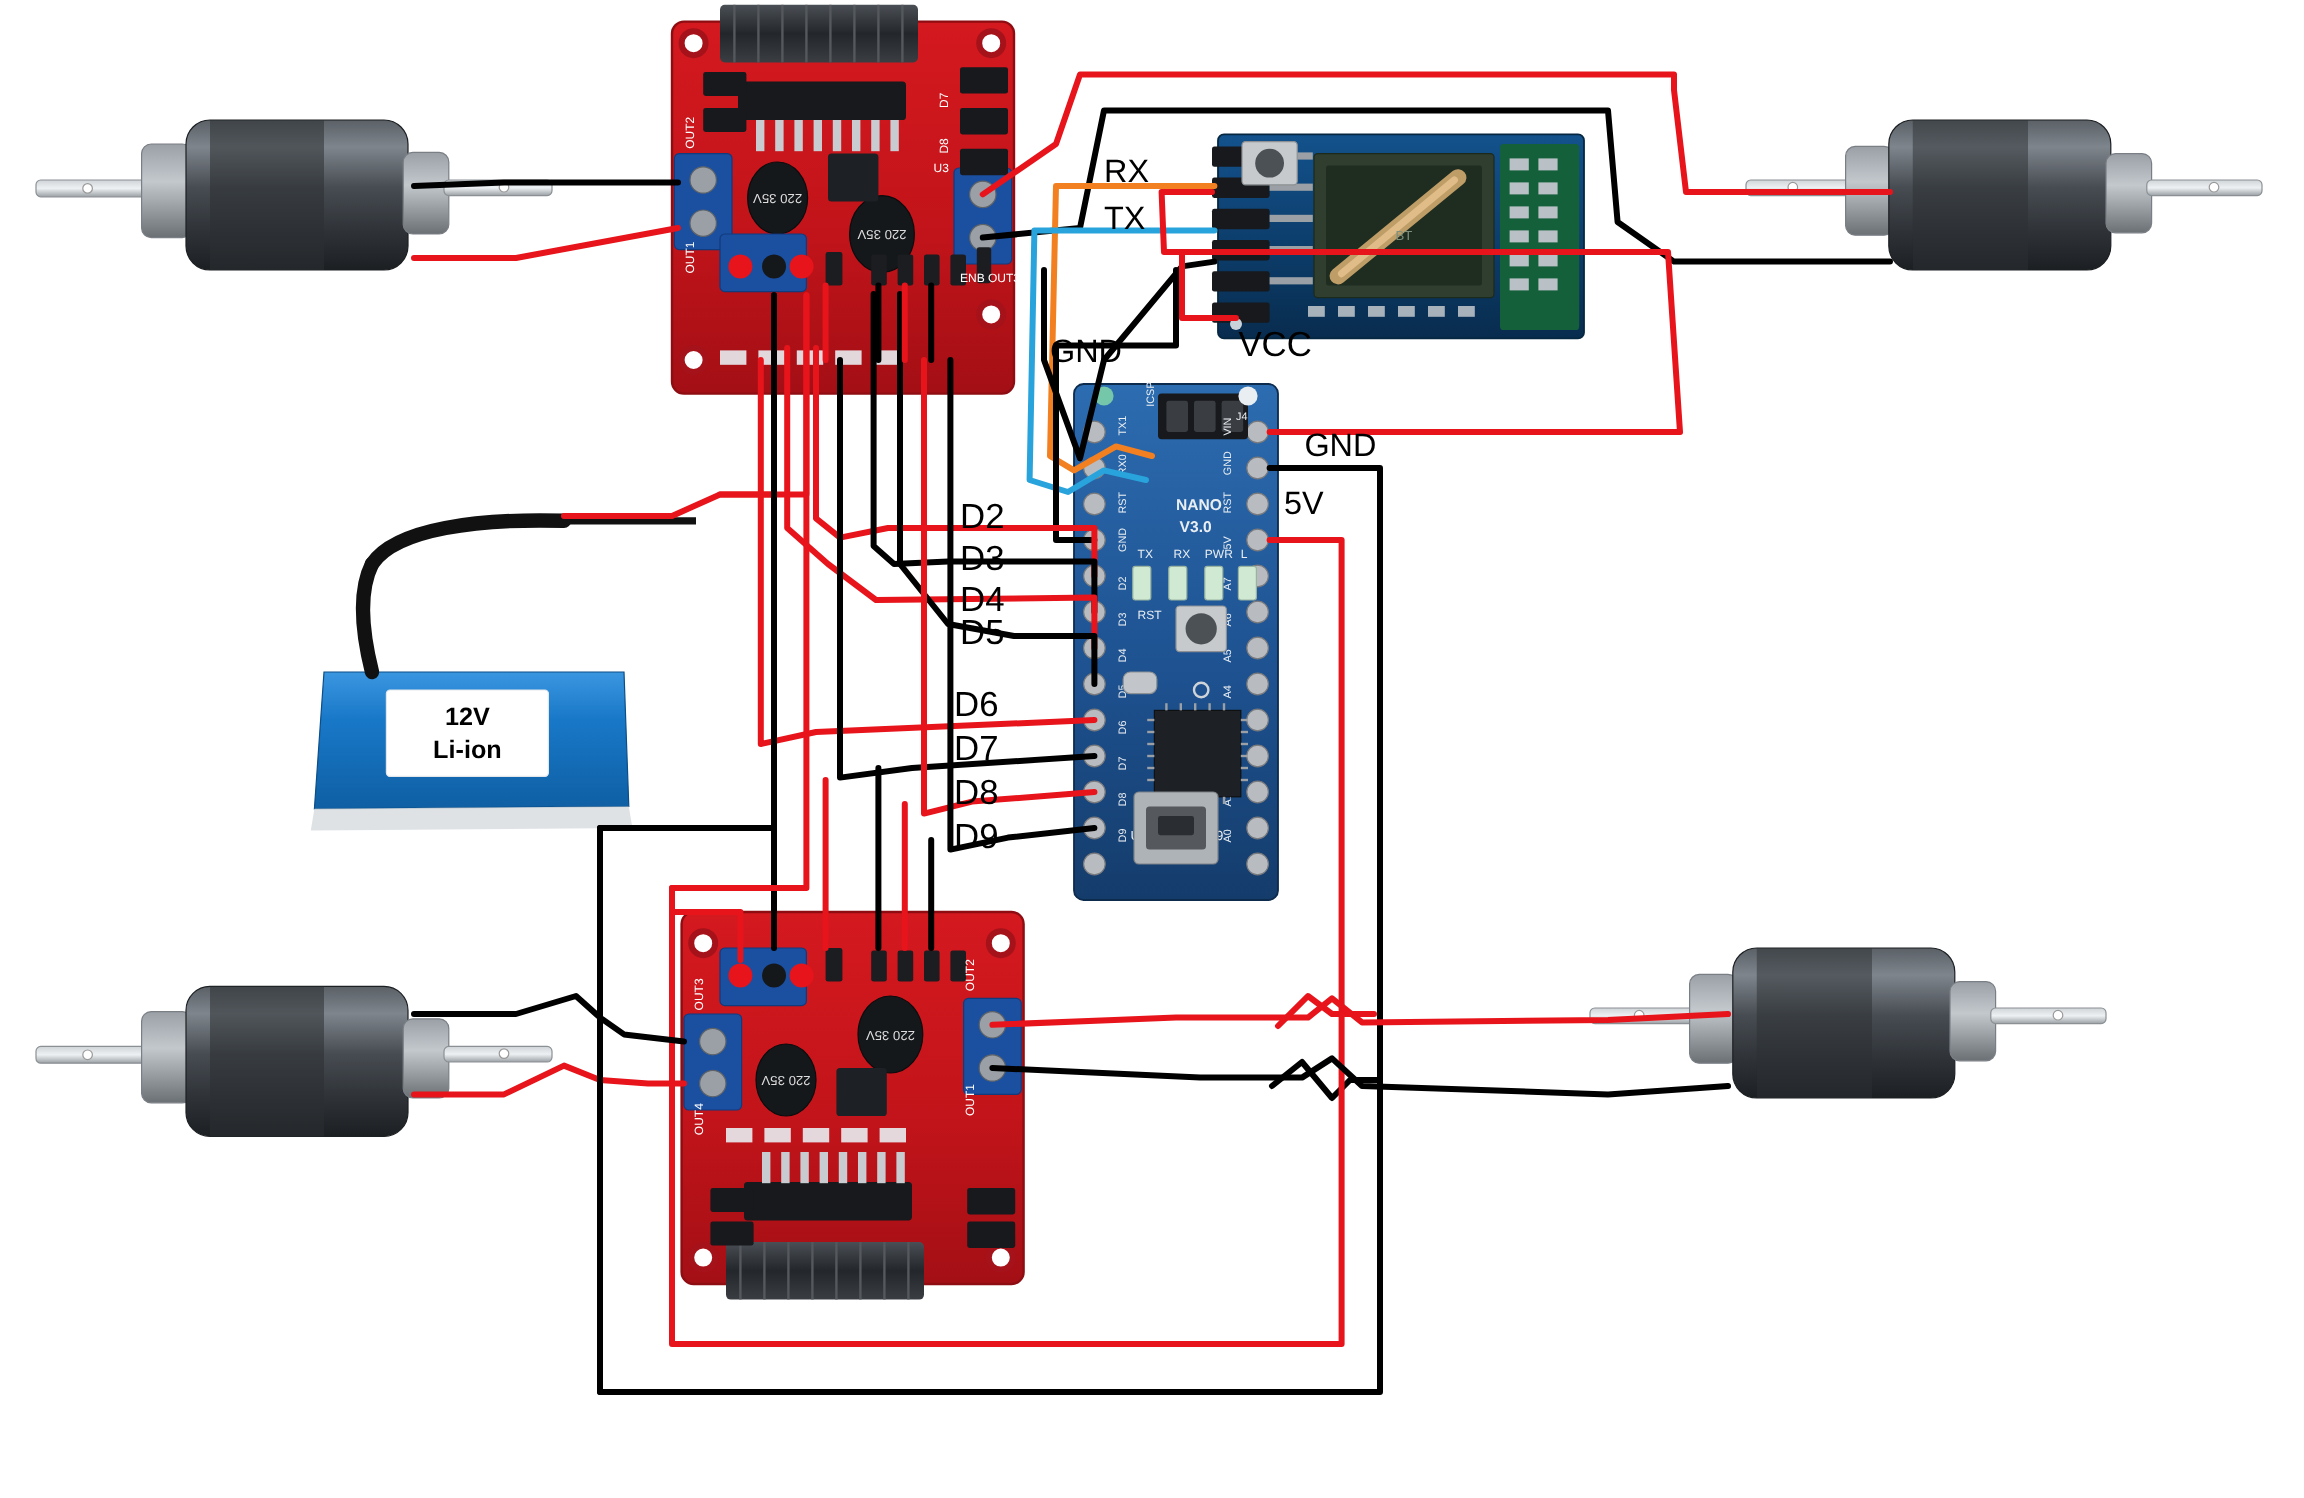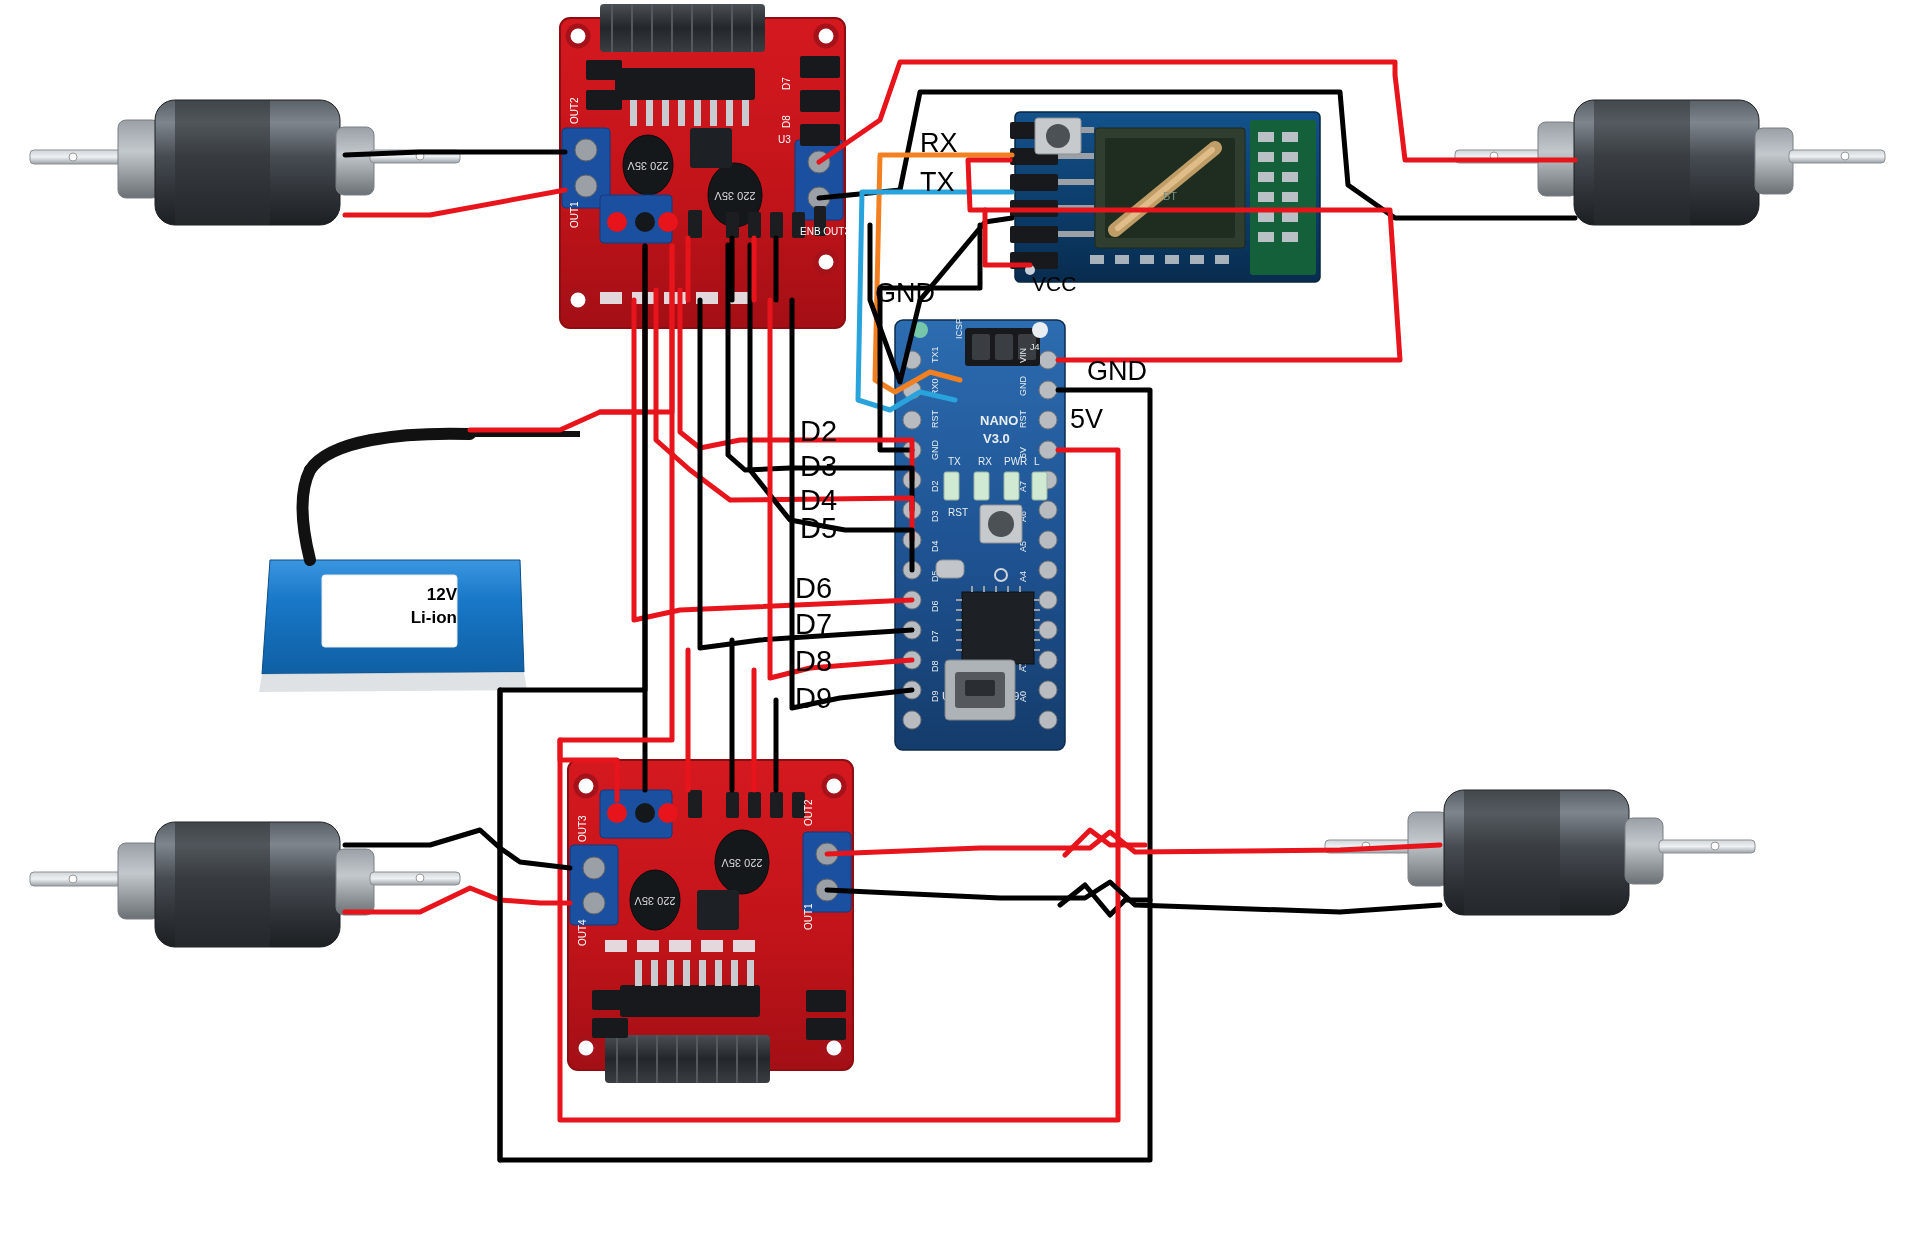--- a/index.html
+++ b/index.html
@@ -517,31 +517,31 @@
     <path d="M827 854 L980 848 L1090 848 L1110 832 L1135 852 L1340 850 L1440 845" stroke="#e8141b" stroke-width="5"></path>
     <path d="M827 890 L1000 898 L1085 898 L1110 882 L1135 905 L1340 912 L1440 905" stroke="#000" stroke-width="5"></path>
 
     <path d="M500 690 L500 1160" stroke="#000" stroke-width="5"></path>
   </g>
 </svg>
 
 <div class="lbl" style="left:920px;top:128px;font-size:27px;">RX</div>
 <div class="lbl" style="left:920px;top:167px;font-size:27px;">TX</div>
 <div class="lbl" style="left:875px;top:278px;font-size:27px;">GND</div>
-<div class="lbl" style="left:1032px;top:272px;font-size:21px;">VCC</div>
+<div class="lbl" style="left:1032px;top:272px;font-size:29px;">VCC</div>
 <div class="lbl" style="left:1087px;top:356px;font-size:27px;">GND</div>
 <div class="lbl" style="left:1070px;top:404px;font-size:27px;">5V</div>
 
 <div class="lbl" style="left:800px;top:415px;font-size:29px;">D2</div>
 <div class="lbl" style="left:800px;top:450px;font-size:29px;">D3</div>
 <div class="lbl" style="left:800px;top:484px;font-size:29px;">D4</div>
 <div class="lbl" style="left:800px;top:512px;font-size:29px;">D5</div>
 <div class="lbl" style="left:795px;top:572px;font-size:29px;">D6</div>
 <div class="lbl" style="left:795px;top:608px;font-size:29px;">D7</div>
 <div class="lbl" style="left:795px;top:645px;font-size:29px;">D8</div>
 <div class="lbl" style="left:795px;top:682px;font-size:29px;">D9</div>
 
-<div class="batlbl" style="left:322px;top:584px;width:135px;font-size:17px;text-align:right;">
+<div class="batlbl" style="left:322px;top:584px;width:135px;font-size:21px;">
   <div>12V</div>
   <div>Li-ion</div>
 </div>
 
 </div>
 
 </body></html>

